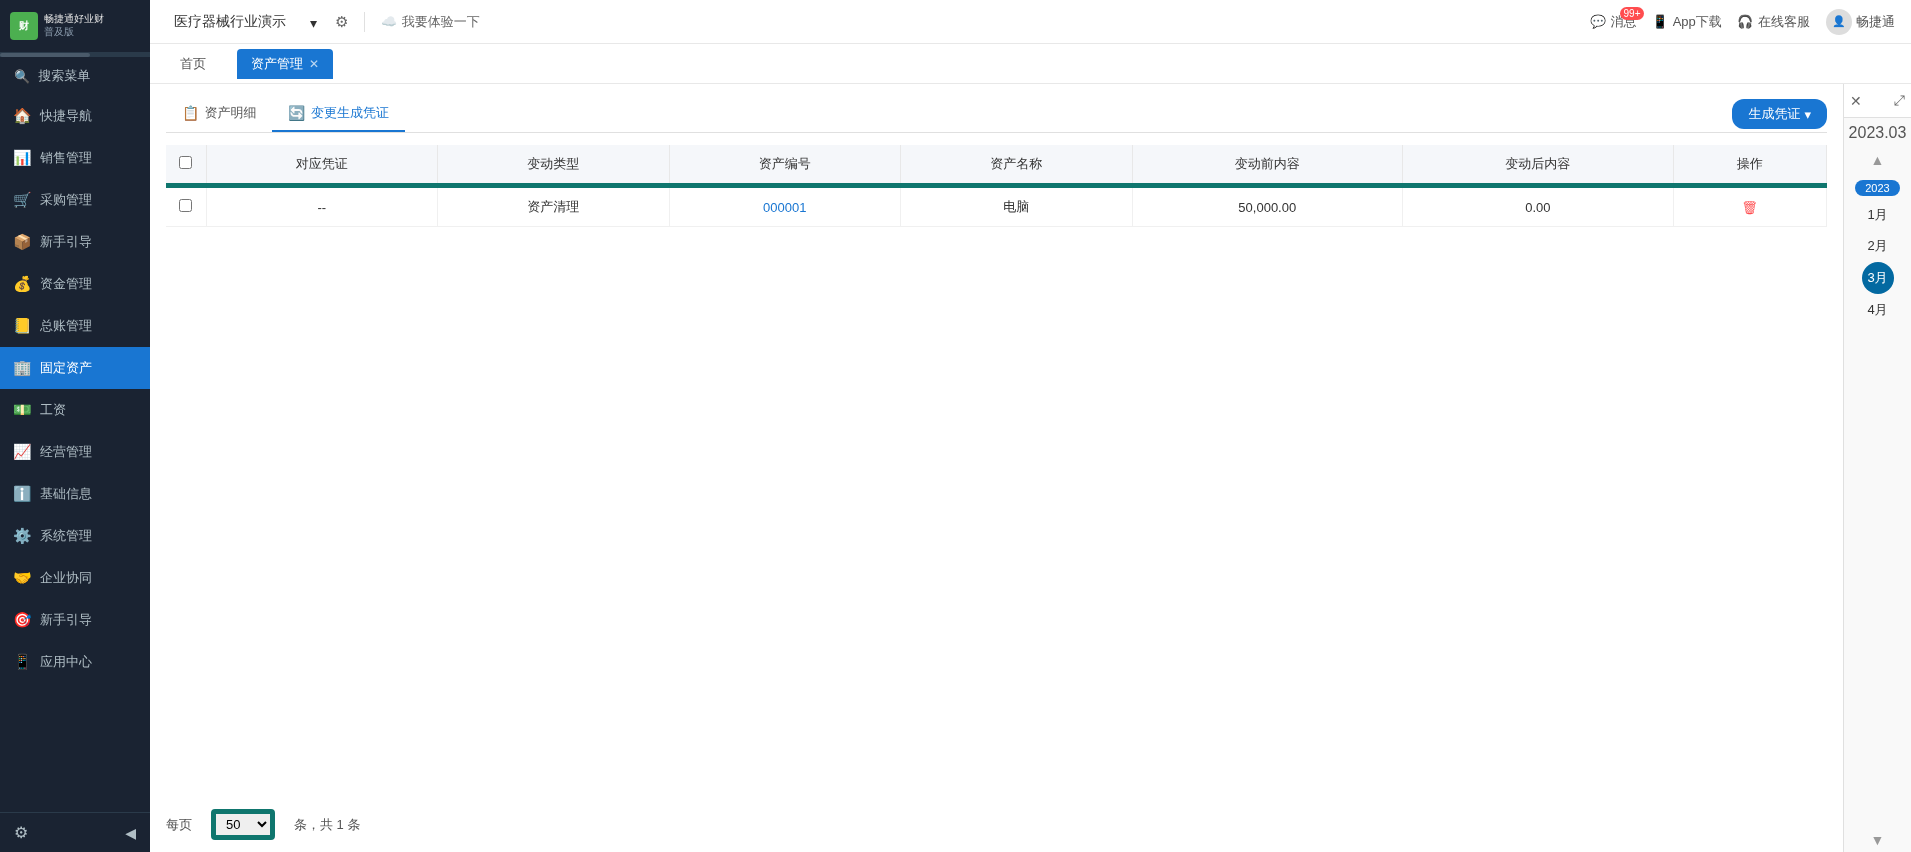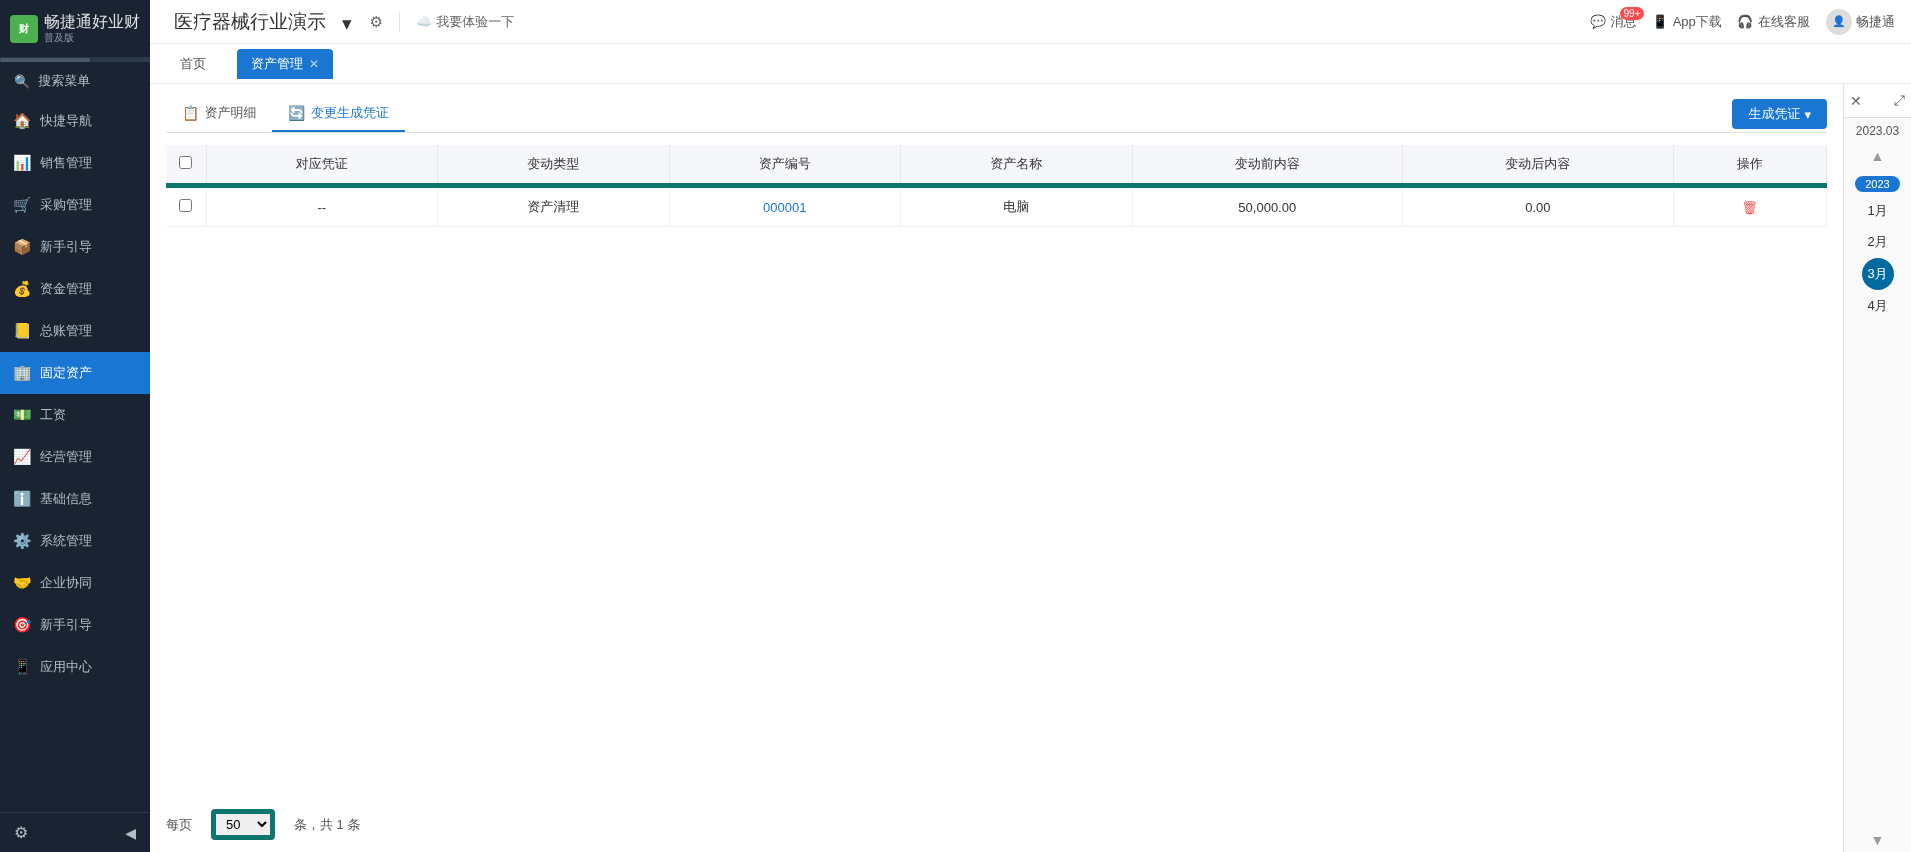--- a/index.html
+++ b/index.html
@@ -21,21 +21,21 @@
       gap: 6px;
       border-bottom: 1px solid #2a3a4a;
     }
     .logo-icon {
       width: 28px; height: 28px;
       background: #4CAF50;
       border-radius: 4px;
       display: flex; align-items: center; justify-content: center;
       color: white; font-size: 10px; font-weight: bold;
     }
-    .logo-text { color: #e0e0e0; font-size: 16px; line-height: 1.2; }
+    .logo-text { color: #e0e0e0; font-size: 10px; line-height: 1.2; }
     .logo-sub { color: #8899aa; font-size: 10px; }
 
     .sidebar-scroll { flex: 1; overflow-y: auto; }
     .sidebar-scroll::-webkit-scrollbar { width: 4px; }
     .sidebar-scroll::-webkit-scrollbar-thumb { background: #3a4a5a; }
 
     .sidebar-item {
       display: flex; align-items: center; gap: 8px;
       padding: 12px 14px;
       color: #b0bec5;
@@ -71,22 +71,22 @@
     .top-header {
       background: #fff;
       height: 44px;
       display: flex;
       align-items: center;
       padding: 0 16px;
       border-bottom: 1px solid #e8e8e8;
       gap: 10px;
     }
     .company-selector {
-      display: flex; align-items: flex-end; gap: 16px;
-      font-size: 19px; color: #333; cursor: pointer;
+      display: flex; align-items: flex-end; gap: 24px;
+      font-size: 14px; color: #333; cursor: pointer;
       padding: 4px 8px; border-radius: 4px;
     }
     .gear-header { color: #666; cursor: pointer; font-size: 15px; }
     .divider-v { width: 1px; height: 20px; background: #e0e0e0; margin: 0 6px; }
     .experience-btn {
       display: flex; align-items: center; gap: 4px;
       color: #666; font-size: 13px; cursor: pointer;
     }
     .header-right { margin-left: auto; display: flex; align-items: center; gap: 16px; }
     .header-right-item {
@@ -163,21 +163,21 @@
       border-bottom: 2px solid transparent;
     }
     .sub-tab.active { color: #1976d2; border-bottom: 2px solid #1976d2; font-weight: 500; }
     .sub-tab .tab-icon { font-size: 14px; }
 
     .generate-btn {
       background: #1976d2;
       color: #fff;
       border: none;
       padding: 6px 16px;
-      border-radius: 4px;
+      border-radius: 12px;
       cursor: pointer;
       font-size: 13px;
       display: flex; align-items: center; gap: 4px;
     }
 
     
     .data-table {
       width: 100%;
       border-collapse: collapse;
       font-size: 13px;
@@ -459,21 +459,21 @@
         <select class="page-size-select" id="per-page-select"><option value="10">10</option><option value="20">20</option><option value="50" selected="">50</option><option value="100">100</option></select>
         <span>条，共 1 条</span>
       </div>
     </div>
 
     <div class="right-panel">
       <div class="right-panel-header">
         <span class="right-panel-close">✕</span>
         <span class="right-panel-expand">⤢</span>
       </div>
-      <div style="text-align:center; padding:6px 4px; font-size:12px; color:#555; font-weight:500;">2023.03</div>
+      <div style="text-align:center; padding:6px 4px; font-size:16px; color:#555; font-weight:500;">2023.03</div>
       <div class="cal-nav-btn">▲</div>
       <div class="calendar-scroll">
         <div id="cal-year-badge" style="display:flex;justify-content:center;margin:4px 0;">
           <span style="background:#1976d2;color:#fff;border-radius:12px;font-size:11px;padding:2px 10px;">2023</span>
         </div>
         <div id="cal-months-after">
             <div class="cal-month-item">1月</div>
             <div class="cal-month-item">2月</div>
             <div class="cal-month-item active">3月</div>
             <div class="cal-month-item">4月</div>

